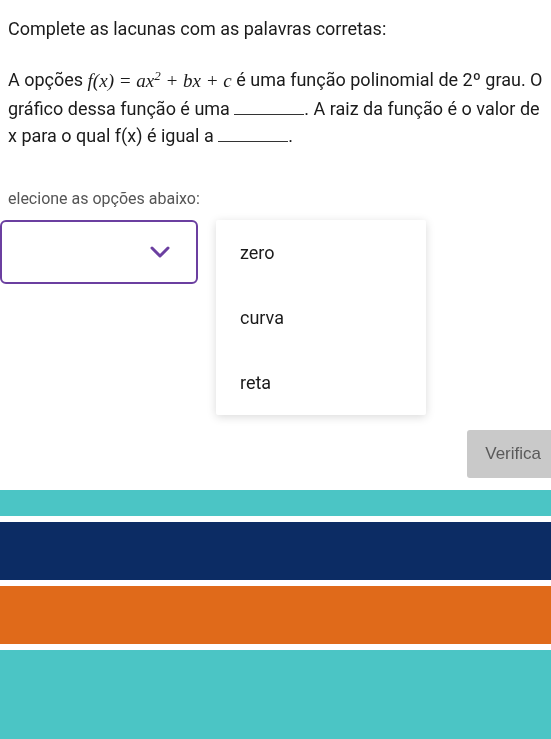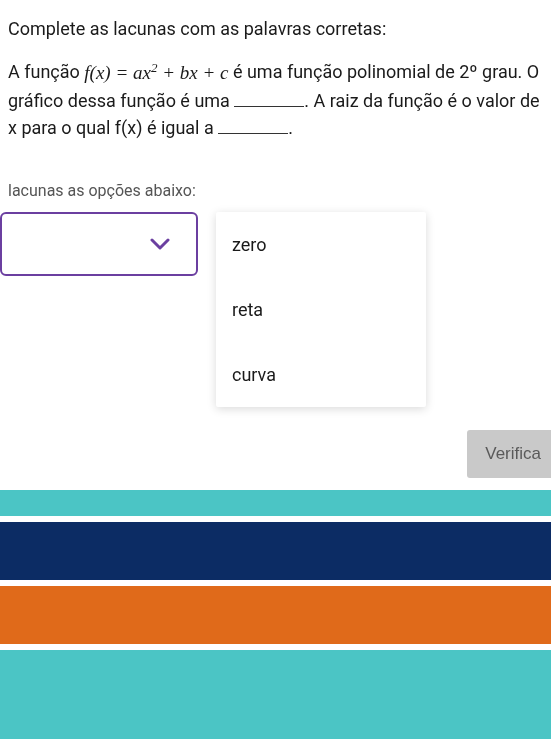--- a/index.html
+++ b/index.html
@@ -14,21 +14,21 @@
       height: 739px;
       position: relative;
       overflow: hidden;
     }
     .content {
       padding: 16px 8px 0 8px;
     }
     .intro-text {
       font-size: 18px;
       color: #1a1a1a;
-      margin-bottom: 16px;
+      margin-bottom: 24px;
       line-height: 1.4;
     }
     .question-text {
       font-size: 18px;
       color: #1a1a1a;
       line-height: 1.5;
       margin-bottom: 40px;
     }
     .math {
       font-family: 'Cambria Math', 'Times New Roman', serif;
@@ -75,21 +75,21 @@
       position: absolute;
       left: 208px;
       top: 0;
       width: 210px;
       background: #fff;
       box-shadow: 0 2px 10px rgba(0,0,0,0.15);
       border-radius: 2px;
       z-index: 10;
     }
     .dropdown-option {
-      padding: 22px 16px;
+      padding: 22px 24px;
       font-size: 18px;
       color: #1a1a1a;
       cursor: pointer;
     }
     .verify-button {
       position: absolute;
       right: -8px;
       top: 430px;
       background: #c9c9c9;
       color: #5a5a5a;
@@ -137,41 +137,41 @@
       line-height: 58px;
     }
   </style>
 </head>
 <body>
 
 <div class="content">
   <p class="intro-text">Complete as lacunas com as palavras corretas:</p>
 
   <p class="question-text">
-    <span>A função </span>
+    <span>A opções </span>
     <span class="math"><i>f</i>(<i>x</i>) = <i>ax</i><sup>2</sup> + <i>bx</i> + <i>c</i></span>
     <span> é uma função polinomial de 2º grau. O gráfico dessa função é uma </span>
     <span class="blank"></span><span>. A raiz da função é o valor de x para o qual f(x) é igual a </span><span class="blank"></span><span>.</span>
   </p>
 
-  <p class="select-label">lacunas as opções abaixo:</p>
+  <p class="select-label">elecione as opções abaixo:</p>
 
   <div class="dropdowns-row">
     <div class="dropdown-closed">
       <span class="chevron-icon">
         <svg width="20" height="12" viewBox="0 0 20 12" fill="none">
           <path d="M2 2 L10 10 L18 2" stroke="#6b3fa0" stroke-width="3" stroke-linecap="round" stroke-linejoin="round"></path>
         </svg>
       </span>
     </div>
 
     <div class="dropdown-menu">
       <div class="dropdown-option">zero</div>
+      <div class="dropdown-option">curva</div>
       <div class="dropdown-option">reta</div>
-      <div class="dropdown-option">curva</div>
     </div>
   </div>
 </div>
 
 <button class="verify-button">Verifica</button>
 
 <div class="stripe-container">
   <div class="stripe stripe-teal"></div>
   <div class="stripe stripe-white"></div>
   <div class="stripe stripe-navy"></div>

